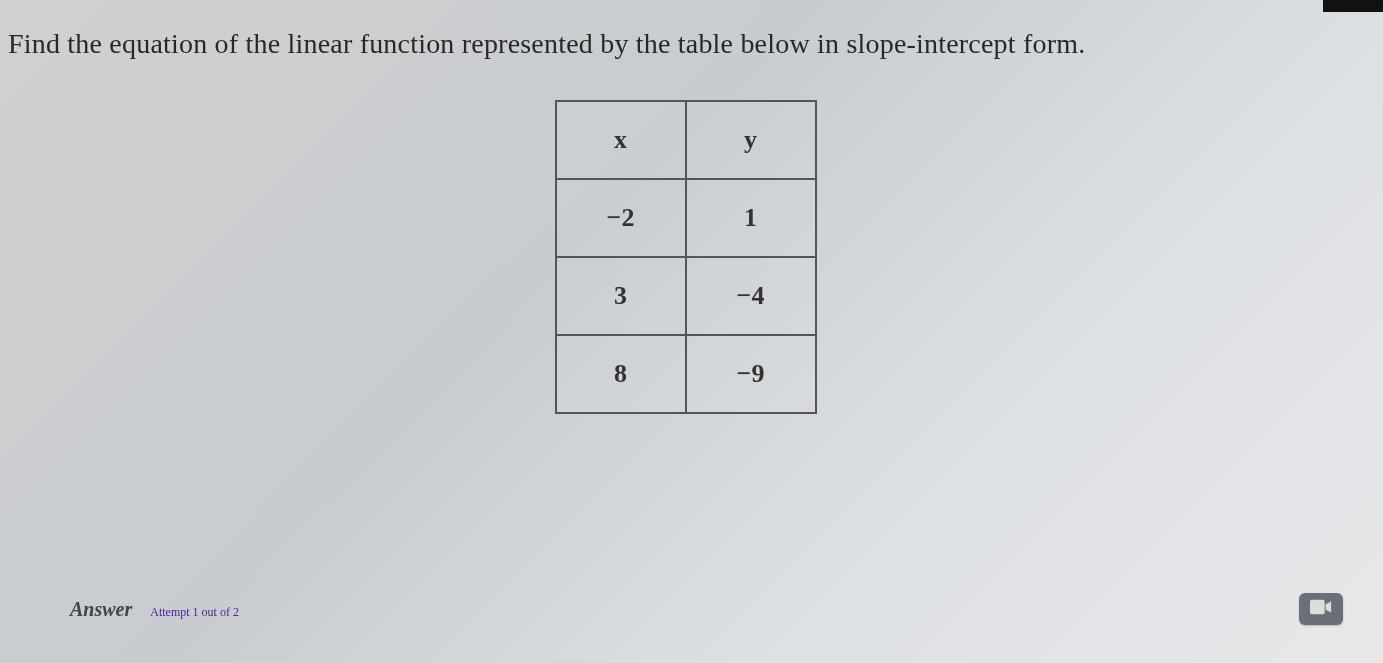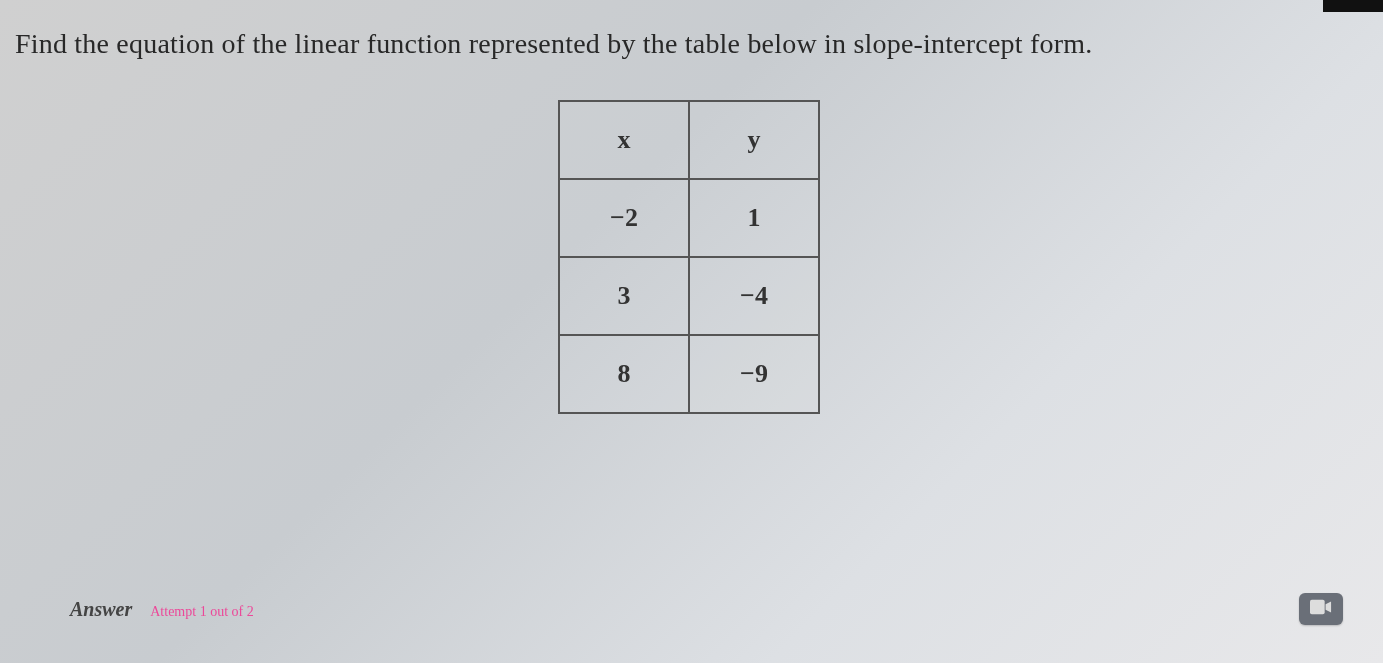--- a/index.html
+++ b/index.html
@@ -10,21 +10,21 @@
     body {
       width: 1383px;
       height: 663px;
       background: linear-gradient(135deg, #d0d0d0 0%, #c8ccd0 40%, #dde0e4 70%, #e8e8ea 100%);
       font-family: Georgia, 'Times New Roman', serif;
       color: #1a1a1a;
       position: relative;
       overflow: hidden;
     }
     .question-area {
-      padding: 28px 20px 0 15px;
+      padding: 28px 20px 0 8px;
     }
     .question-text {
       font-size: 28px;
       font-weight: 400;
       color: #282828;
       letter-spacing: 0.2px;
     }
     .table-wrap {
       display: flex;
       justify-content: center;
@@ -60,22 +60,22 @@
     }
     .answer-label {
       font-size: 20px;
       font-weight: bold;
       color: #444;
       font-style: italic;
       margin-right: 18px;
       font-family: 'Times New Roman', serif;
     }
     .attempt-text {
-      font-size: 14px;
-      color: #ec4899;
+      font-size: 12px;
+      color: #4c1d95;
       filter: blur(0.6px);
       font-family: 'Times New Roman', serif;
     }
     .video-btn {
       width: 44px;
       height: 32px;
       background: #6a6f78;
       border-radius: 6px;
       display: flex;
       align-items: center;

